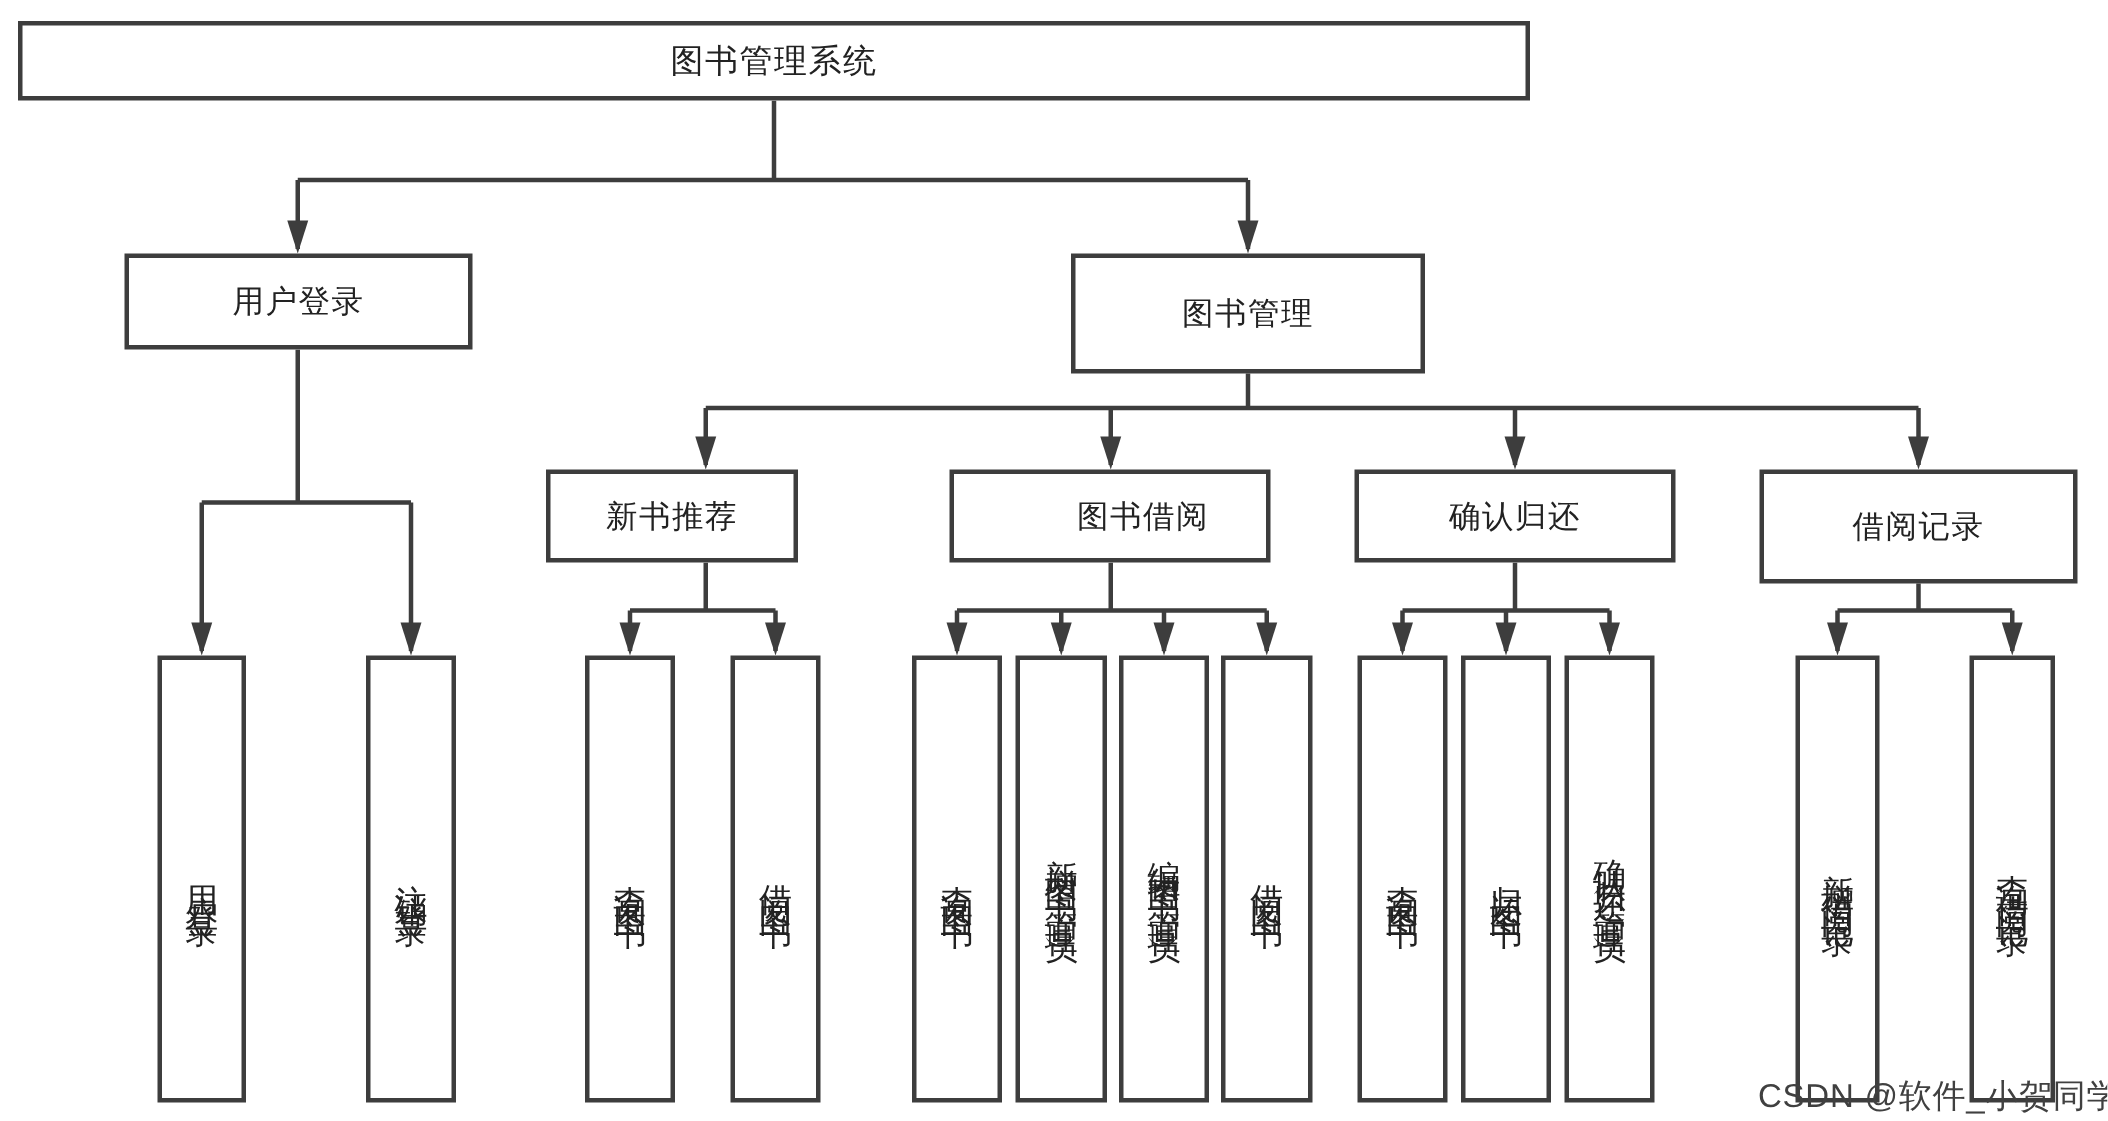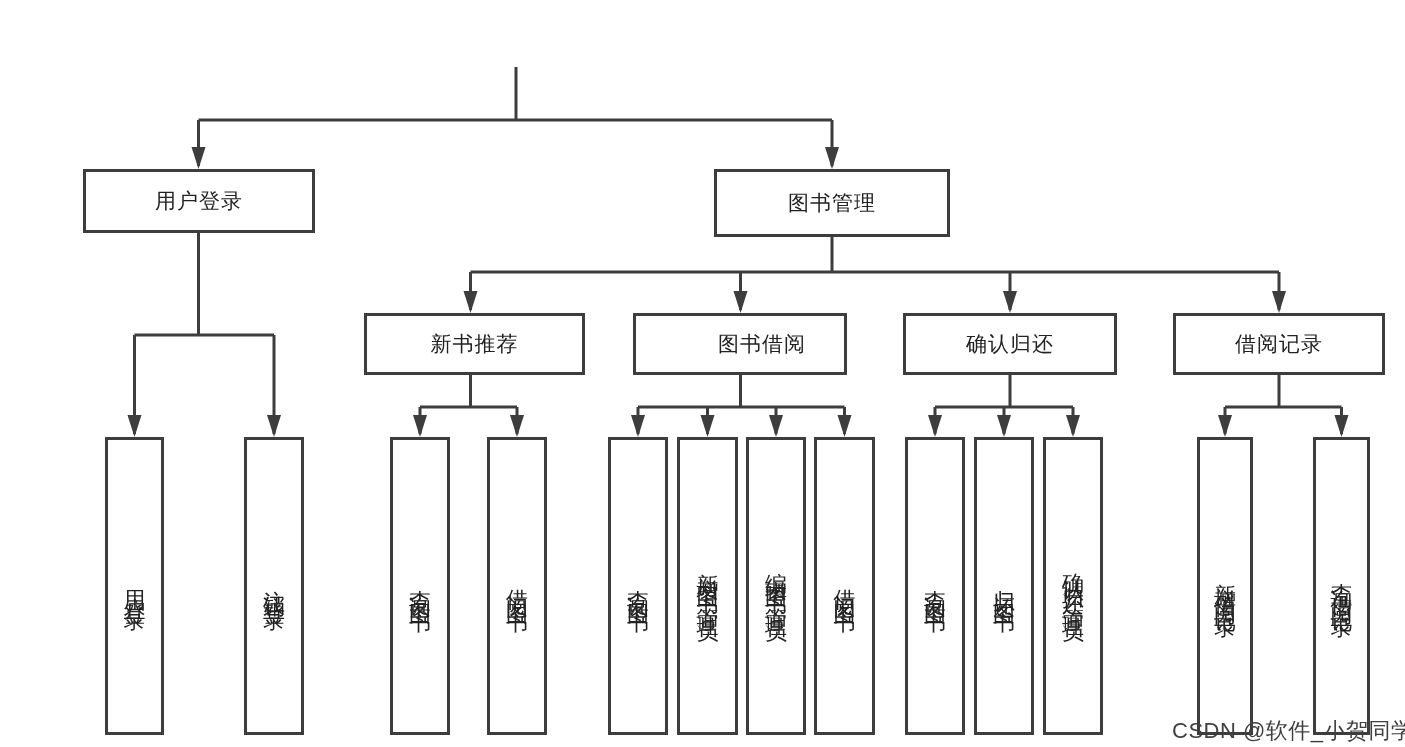--- a/index.html
+++ b/index.html
@@ -45,25 +45,25 @@
     z-index: 2;
   }
   .vnode span {
     writing-mode: vertical-rl;
     text-orientation: mixed;
     letter-spacing: 7px;
     white-space: nowrap;
   }
   #n-root   { left: 12px;  top: 14px;  width: 1008px; height: 53px; font-size: 22px; }
   #n-user   { left: 83px;  top: 169px; width: 232px;  height: 64px; }
-  #n-mgmt   { left: 714px; top: 169px; width: 236px;  height: 68px; }
-  #n-rec    { left: 364px; top: 313px; width: 221px;  height: 62px; }
+  #n-mgmt   { left: 714px; top: 169px; width: 236px;  height: 80px; }
+  #n-rec    { left: 364px; top: 313px; width: 168px;  height: 62px; }
   #n-bor    { left: 633px; top: 313px; width: 214px;  height: 62px; padding-left: 44px; }
   #n-cur    { left: 903px; top: 313px; width: 214px;  height: 62px; }
-  #n-rcd    { left: 1173px;top: 313px; width: 212px;  height: 62px; }
+  #n-rcd    { left: 1173px;top: 313px; width: 212px;  height: 76px; }
   #v-login        { left: 105px;  width: 59px; }
   #v-logout       { left: 244px;  width: 60px; }
   #v-rec-query    { left: 390px;  width: 60px; }
   #v-rec-borrow   { left: 487px;  width: 60px; }
   #v-bor-query    { left: 608px;  width: 60px; }
   #v-add-book     { left: 677px;  width: 61px; }
   #v-edit-book    { left: 746px;  width: 60px; }
   #v-bor-borrow   { left: 814px;  width: 61px; }
   #v-cur-query    { left: 905px;  width: 60px; }
   #v-return       { left: 974px;  width: 60px; }
@@ -137,20 +137,21 @@
       <polygon points="769,415 783,415 776,437"></polygon>
       <polygon points="837.5,415 851.5,415 844.5,437"></polygon>
       <polygon points="928,415 942,415 935,437"></polygon>
       <polygon points="997,415 1011,415 1004,437"></polygon>
       <polygon points="1066,415 1080,415 1073,437"></polygon>
       <polygon points="1218,415 1232,415 1225,437"></polygon>
       <polygon points="1334.5,415 1348.5,415 1341.5,437"></polygon>
     </g>
   </svg>
 
+  <div class="node" id="n-root">图书管理系统</div>
 
   <div class="node" id="n-user">用户登录</div>
 
   <div class="node" id="n-mgmt">图书管理</div>
 
   <div class="node" id="n-rec">新书推荐</div>
 
   <div class="node" id="n-bor">图书借阅</div>
 
   <div class="node" id="n-cur">确认归还</div>

